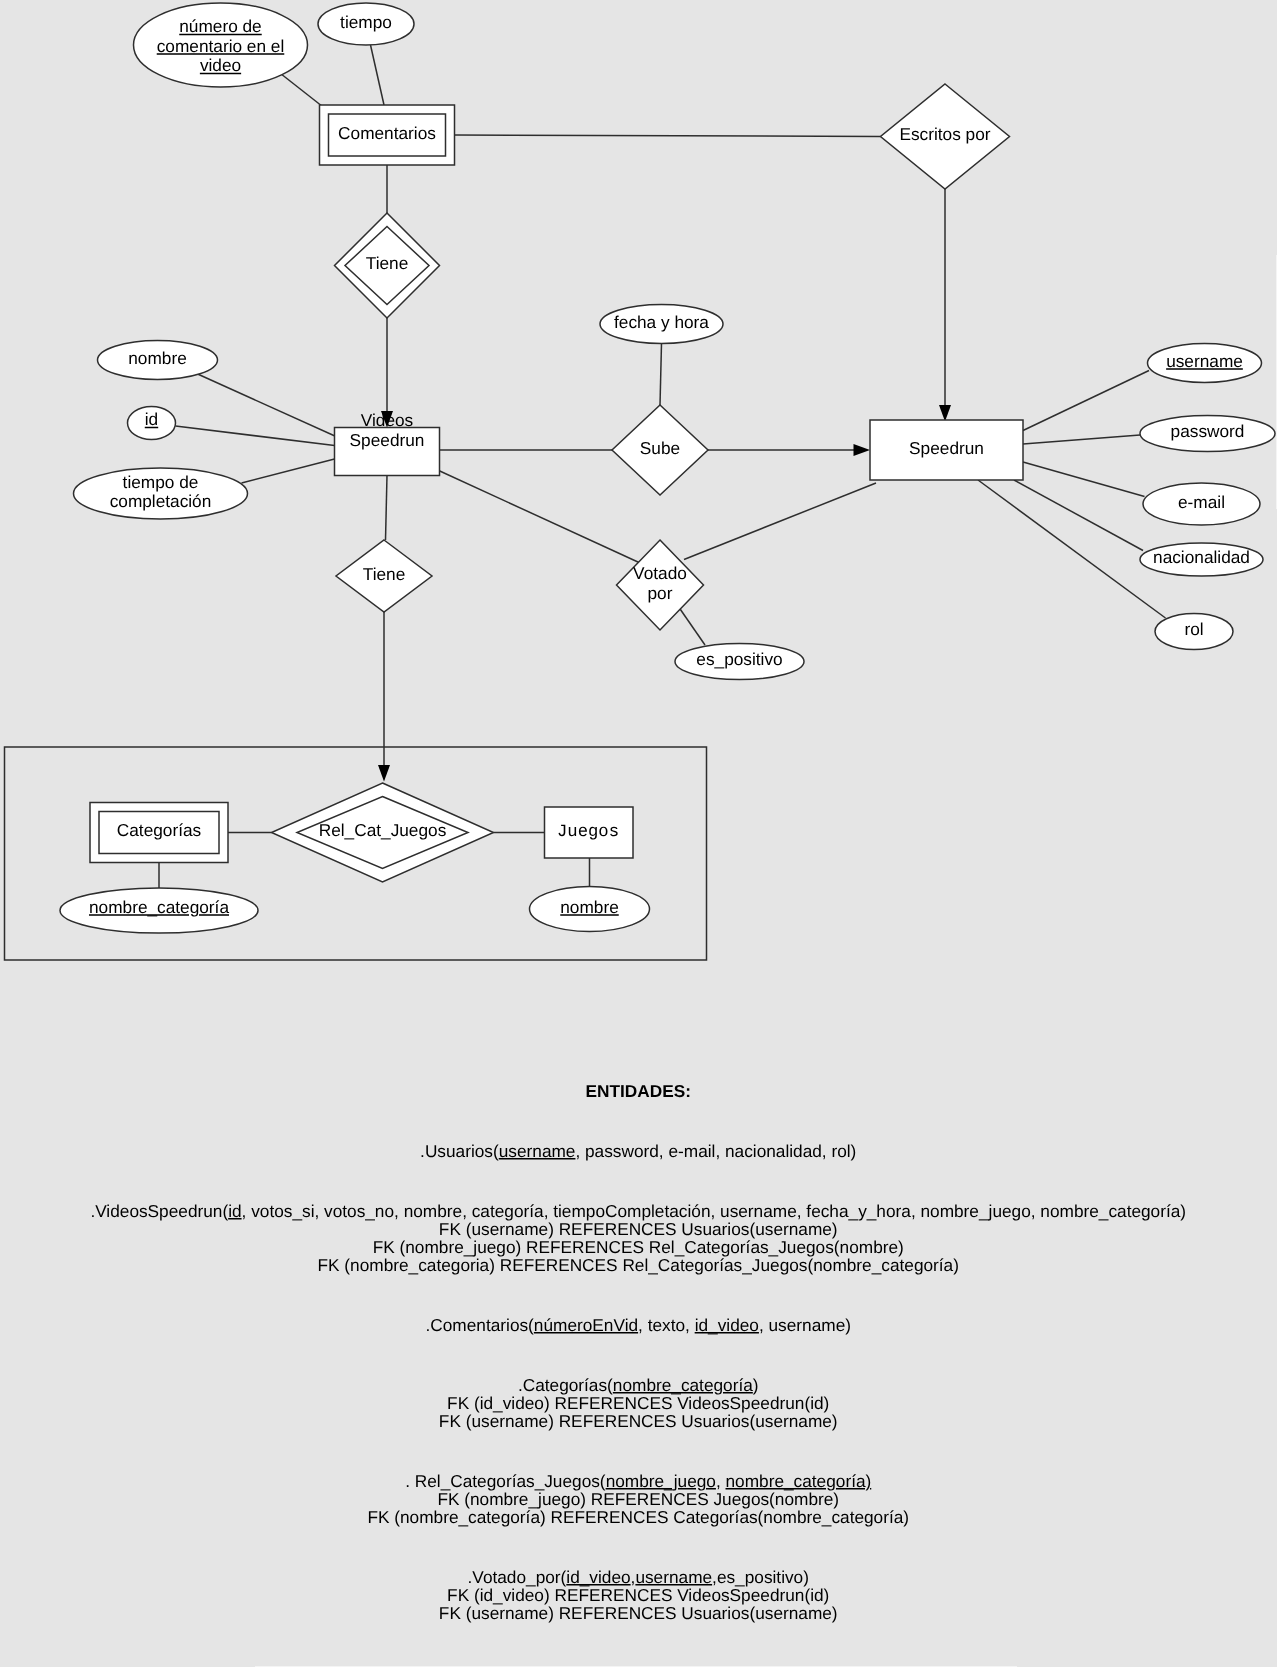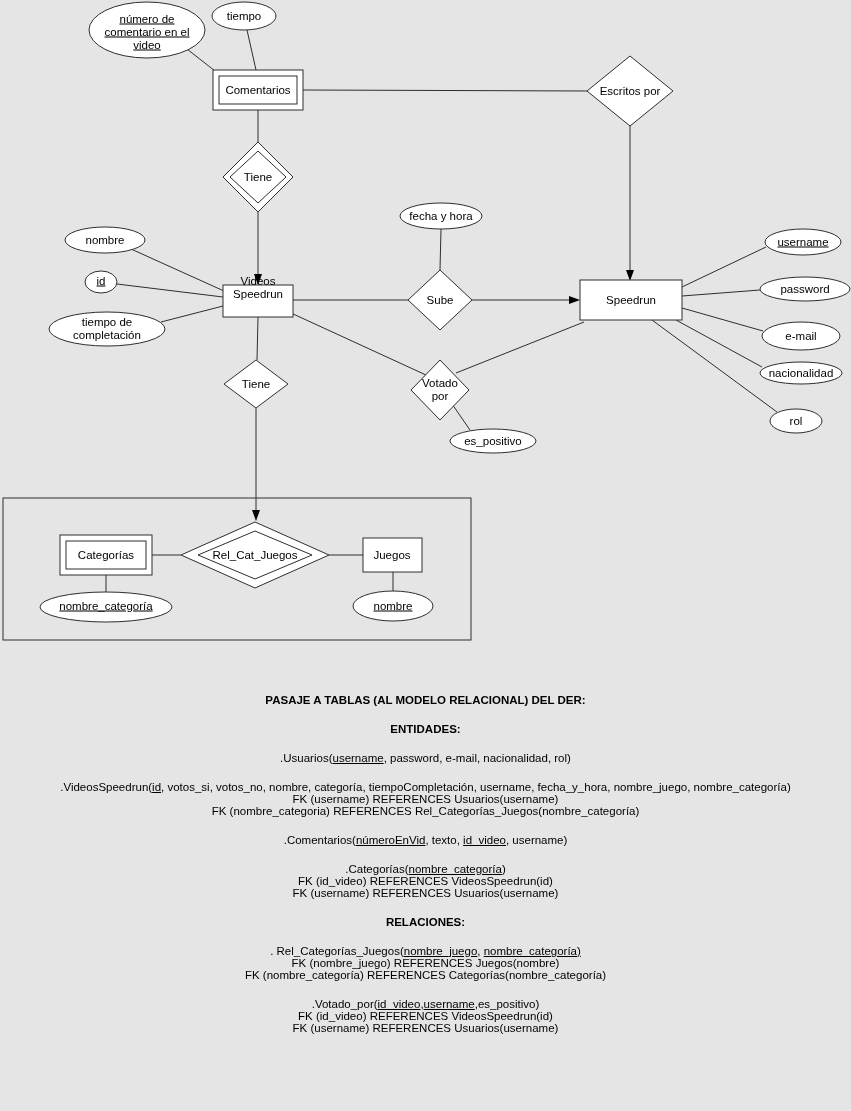--- a/index.html
+++ b/index.html
@@ -4,21 +4,21 @@
 <style>
   html,body{margin:0;padding:0;background:#ffffff;}
   body{width:851px;height:1111px;position:relative;font-family:"Liberation Sans",sans-serif;color:#000;}
   .canvas{position:relative;width:851px;height:1111px;background:#e5e5e5;overflow:hidden;}
   .diagram-svg{position:absolute;left:0;top:0;}
   .lbl{position:absolute;transform:translate(-50%,-50%);text-align:center;font-size:11.5px;line-height:13px;color:#000;}
   .u{text-decoration:underline;}
   .notes{position:absolute;left:0;top:694px;width:851px;text-align:center;font-size:11.5px;line-height:12px;color:#000;}
   .note-line{white-space:pre-wrap;}
   .bold{font-weight:bold;}
-  .gap{margin-top:17px;}
+  .gap{margin-top:28px;}
 </style>
 </head>
 <body>
 
 <div class="canvas">
 
   <svg class="diagram-svg" width="851" height="665" viewBox="0 0 851 665">
     <g stroke="#2e2e2e" stroke-width="1" fill="none">
       <line x1="187" y1="49" x2="215" y2="71"></line>
       <line x1="247" y1="30" x2="256" y2="70"></line>
@@ -108,35 +108,34 @@
   <div class="lbl" style="left:805px;top:289px;width:80px;">password</div>
   <div class="lbl" style="left:801px;top:336px;width:70px;">e-mail</div>
   <div class="lbl" style="left:801px;top:373px;width:85px;">nacionalidad</div>
   <div class="lbl" style="left:796px;top:421px;width:40px;">rol</div>
   <div class="lbl" style="left:440px;top:390px;width:46px;">Votado por</div>
   <div class="lbl" style="left:493px;top:441px;width:80px;">es_positivo</div>
   <div class="lbl" style="left:256px;top:384px;width:50px;">Tiene</div>
   <div class="lbl" style="left:106px;top:555px;width:80px;">Categorías</div>
   <div class="lbl u" style="left:106px;top:606px;width:130px;">nombre_categoría</div>
   <div class="lbl" style="left:255px;top:555px;width:120px;">Rel_Cat_Juegos</div>
-  <div class="lbl" style="left:392px;top:555px;width:67px;">Juegos</div>
+  <div class="lbl" style="left:392px;top:555px;width:67px;font-family:Liberation Mono, monospace;">Juegos</div>
   <div class="lbl u" style="left:393px;top:606px;width:70px;">nombre</div>
 
   <div class="notes">
-    <div class="note-line bold"><span>PASAJE A TABLAS (AL MODELO RELACIONAL) DEL DER:</span></div>
     <div class="note-line bold gap"><span>ENTIDADES:</span></div>
     <div class="note-line gap"><span>.Usuarios(</span><span class="u">username</span><span>, password, e-mail, nacionalidad, rol)</span></div>
     <div class="note-line gap"><span>.VideosSpeedrun(</span><span class="u">id</span><span>, votos_si, votos_no, nombre, categoría, tiempoCompletación, username, fecha_y_hora, nombre_juego, nombre_categoría)</span></div>
     <div class="note-line"><span>FK (username) REFERENCES Usuarios(username)</span></div>
+    <div class="note-line"><span>FK (nombre_juego) REFERENCES Rel_Categorías_Juegos(nombre)</span></div>
     <div class="note-line"><span>FK (nombre_categoria) REFERENCES Rel_Categorías_Juegos(nombre_categoría)</span></div>
     <div class="note-line gap"><span>.Comentarios(</span><span class="u">númeroEnVid</span><span>, texto, </span><span class="u">id_video</span><span>, username)</span></div>
     <div class="note-line gap"><span>.Categorías(</span><span class="u">nombre_categoría</span><span>)</span></div>
     <div class="note-line"><span>FK (id_video) REFERENCES VideosSpeedrun(id)</span></div>
     <div class="note-line"><span>FK (username) REFERENCES Usuarios(username)</span></div>
-    <div class="note-line bold gap"><span>RELACIONES:</span></div>
     <div class="note-line gap"><span>. Rel_Categorías_Juegos(</span><span class="u">nombre_juego</span><span>, </span><span class="u">nombre_categoría)</span></div>
     <div class="note-line"><span>FK (nombre_juego) REFERENCES Juegos(nombre)</span></div>
     <div class="note-line"><span>FK (nombre_categoría) REFERENCES Categorías(nombre_categoría)</span></div>
     <div class="note-line gap"><span>.Votado_por(</span><span class="u">id_video</span><span>,</span><span class="u">username</span><span>,es_positivo)</span></div>
     <div class="note-line"><span>FK (id_video) REFERENCES VideosSpeedrun(id)</span></div>
     <div class="note-line"><span>FK (username) REFERENCES Usuarios(username)</span></div>
   </div>
 
 </div>
 

